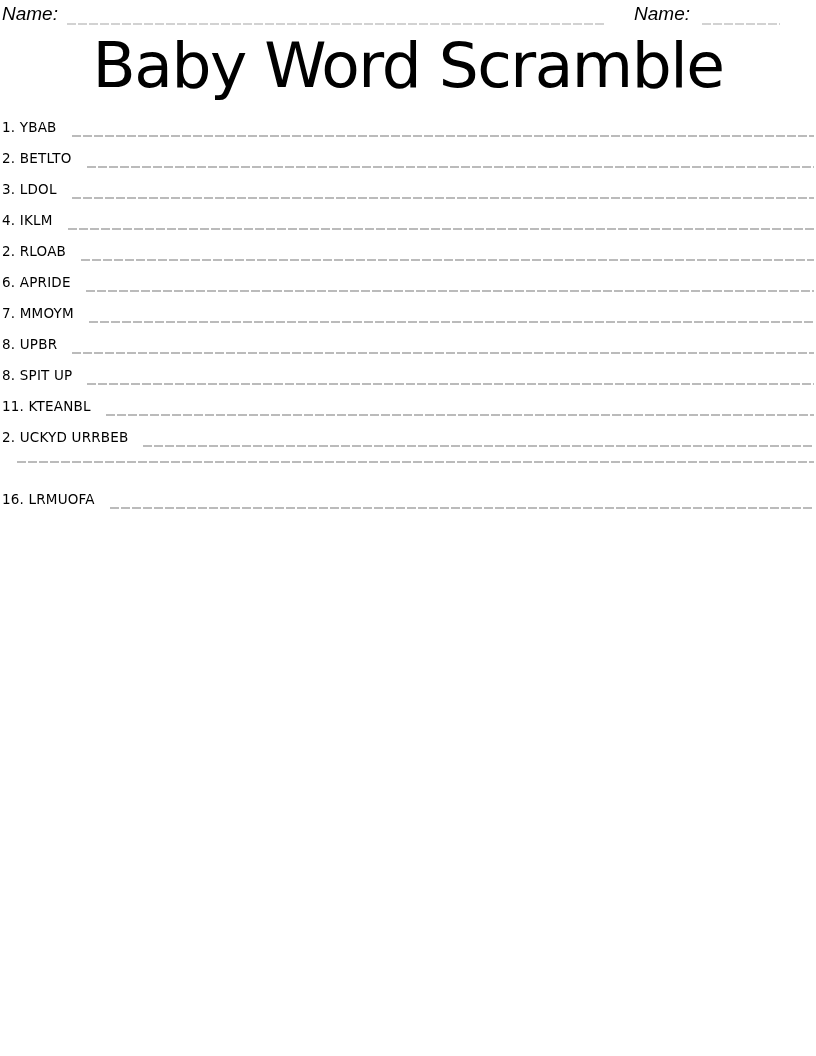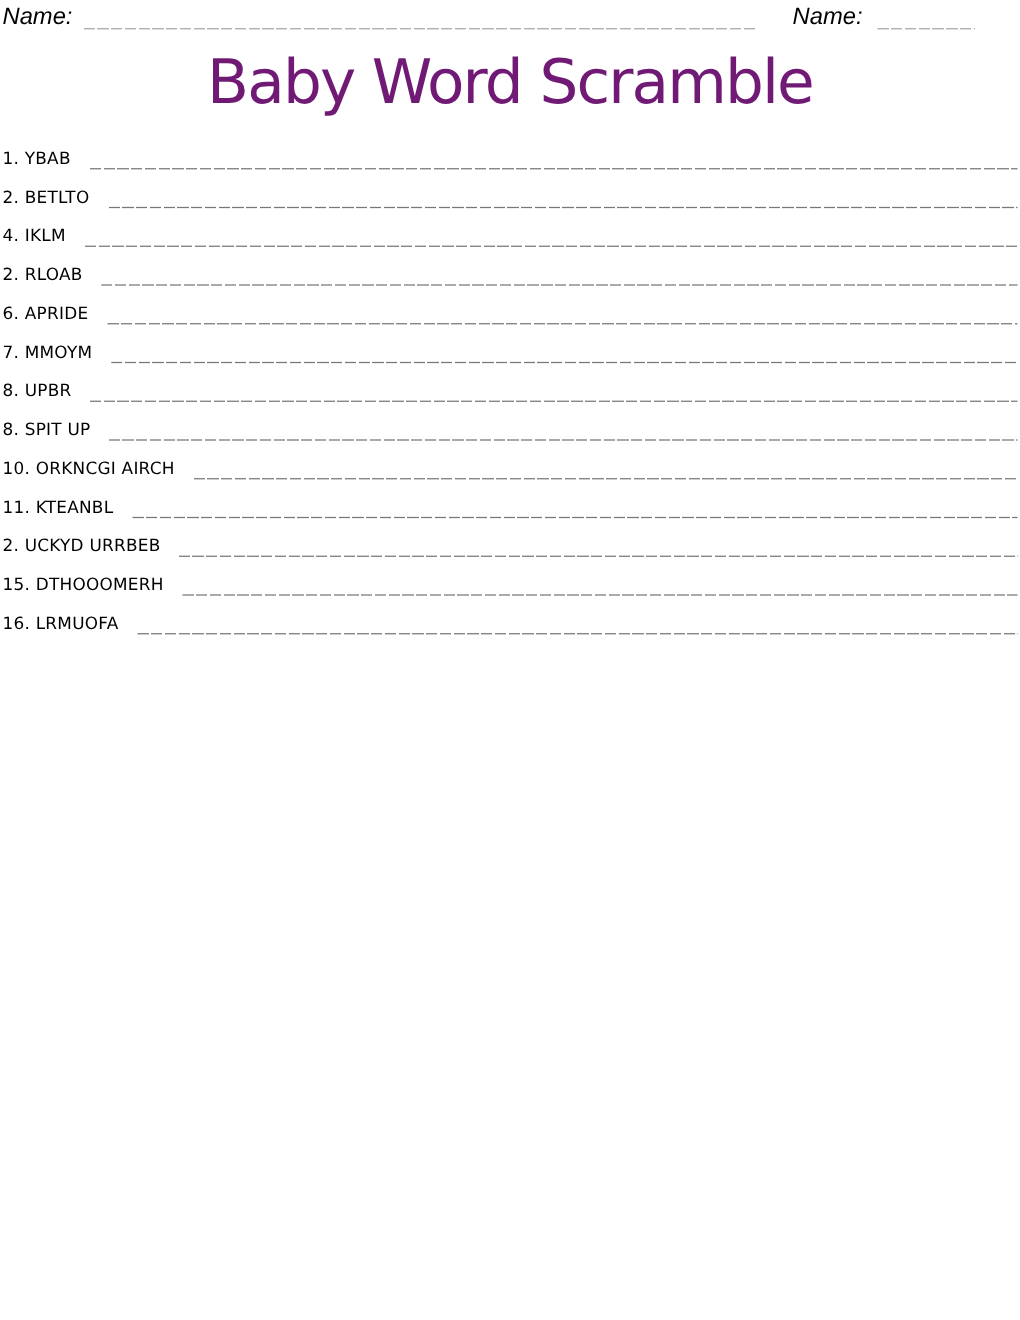--- a/index.html
+++ b/index.html
@@ -51,25 +51,25 @@
   }
   .date-line {
     width: 78px;
     margin-left: 12px;
   }
 
   
   .title {
     margin-top: 5px;
     text-align: center;
-    font-size: 49px;
+    font-size: 63px;
     letter-spacing: -1.5px;
     line-height: 70px;
     font-weight: 400;
-    color: #701a75;
+    color: #000000;
   }
 
   
   .list {
     margin-top: 11px;
     padding: 0 2px 0 2px;
   }
   .row {
     display: flex;
     align-items: baseline;
@@ -115,20 +115,24 @@
     <div class="row">
       <span class="label">1. YBAB</span>
       <span class="answer-line"></span>
     </div>
 
     <div class="row">
       <span class="label">2. BETLTO</span>
       <span class="answer-line"></span>
     </div>
 
+    <div class="row">
+      <span class="label">3. LDOL</span>
+      <span class="answer-line"></span>
+    </div>
 
     <div class="row">
       <span class="label">4. IKLM</span>
       <span class="answer-line"></span>
     </div>
 
     <div class="row">
       <span class="label">2. RLOAB</span>
       <span class="answer-line"></span>
     </div>
@@ -146,39 +150,34 @@
     <div class="row">
       <span class="label">8. UPBR</span>
       <span class="answer-line"></span>
     </div>
 
     <div class="row">
       <span class="label">8. SPIT UP</span>
       <span class="answer-line"></span>
     </div>
 
-    <div class="row">
-      <span class="label">10. ORKNCGI AIRCH</span>
-      <span class="answer-line"></span>
-    </div>
 
     <div class="row">
       <span class="label">11. KTEANBL</span>
       <span class="answer-line"></span>
     </div>
 
 
 
     <div class="row">
       <span class="label">2. UCKYD URRBEB</span>
       <span class="answer-line"></span>
     </div>
 
     <div class="row">
-      <span class="label">15. DTHOOOMERH</span>
       <span class="answer-line"></span>
     </div>
 
     <div class="row">
       <span class="label">16. LRMUOFA</span>
       <span class="answer-line"></span>
     </div>
   </div>
 
 </div>

